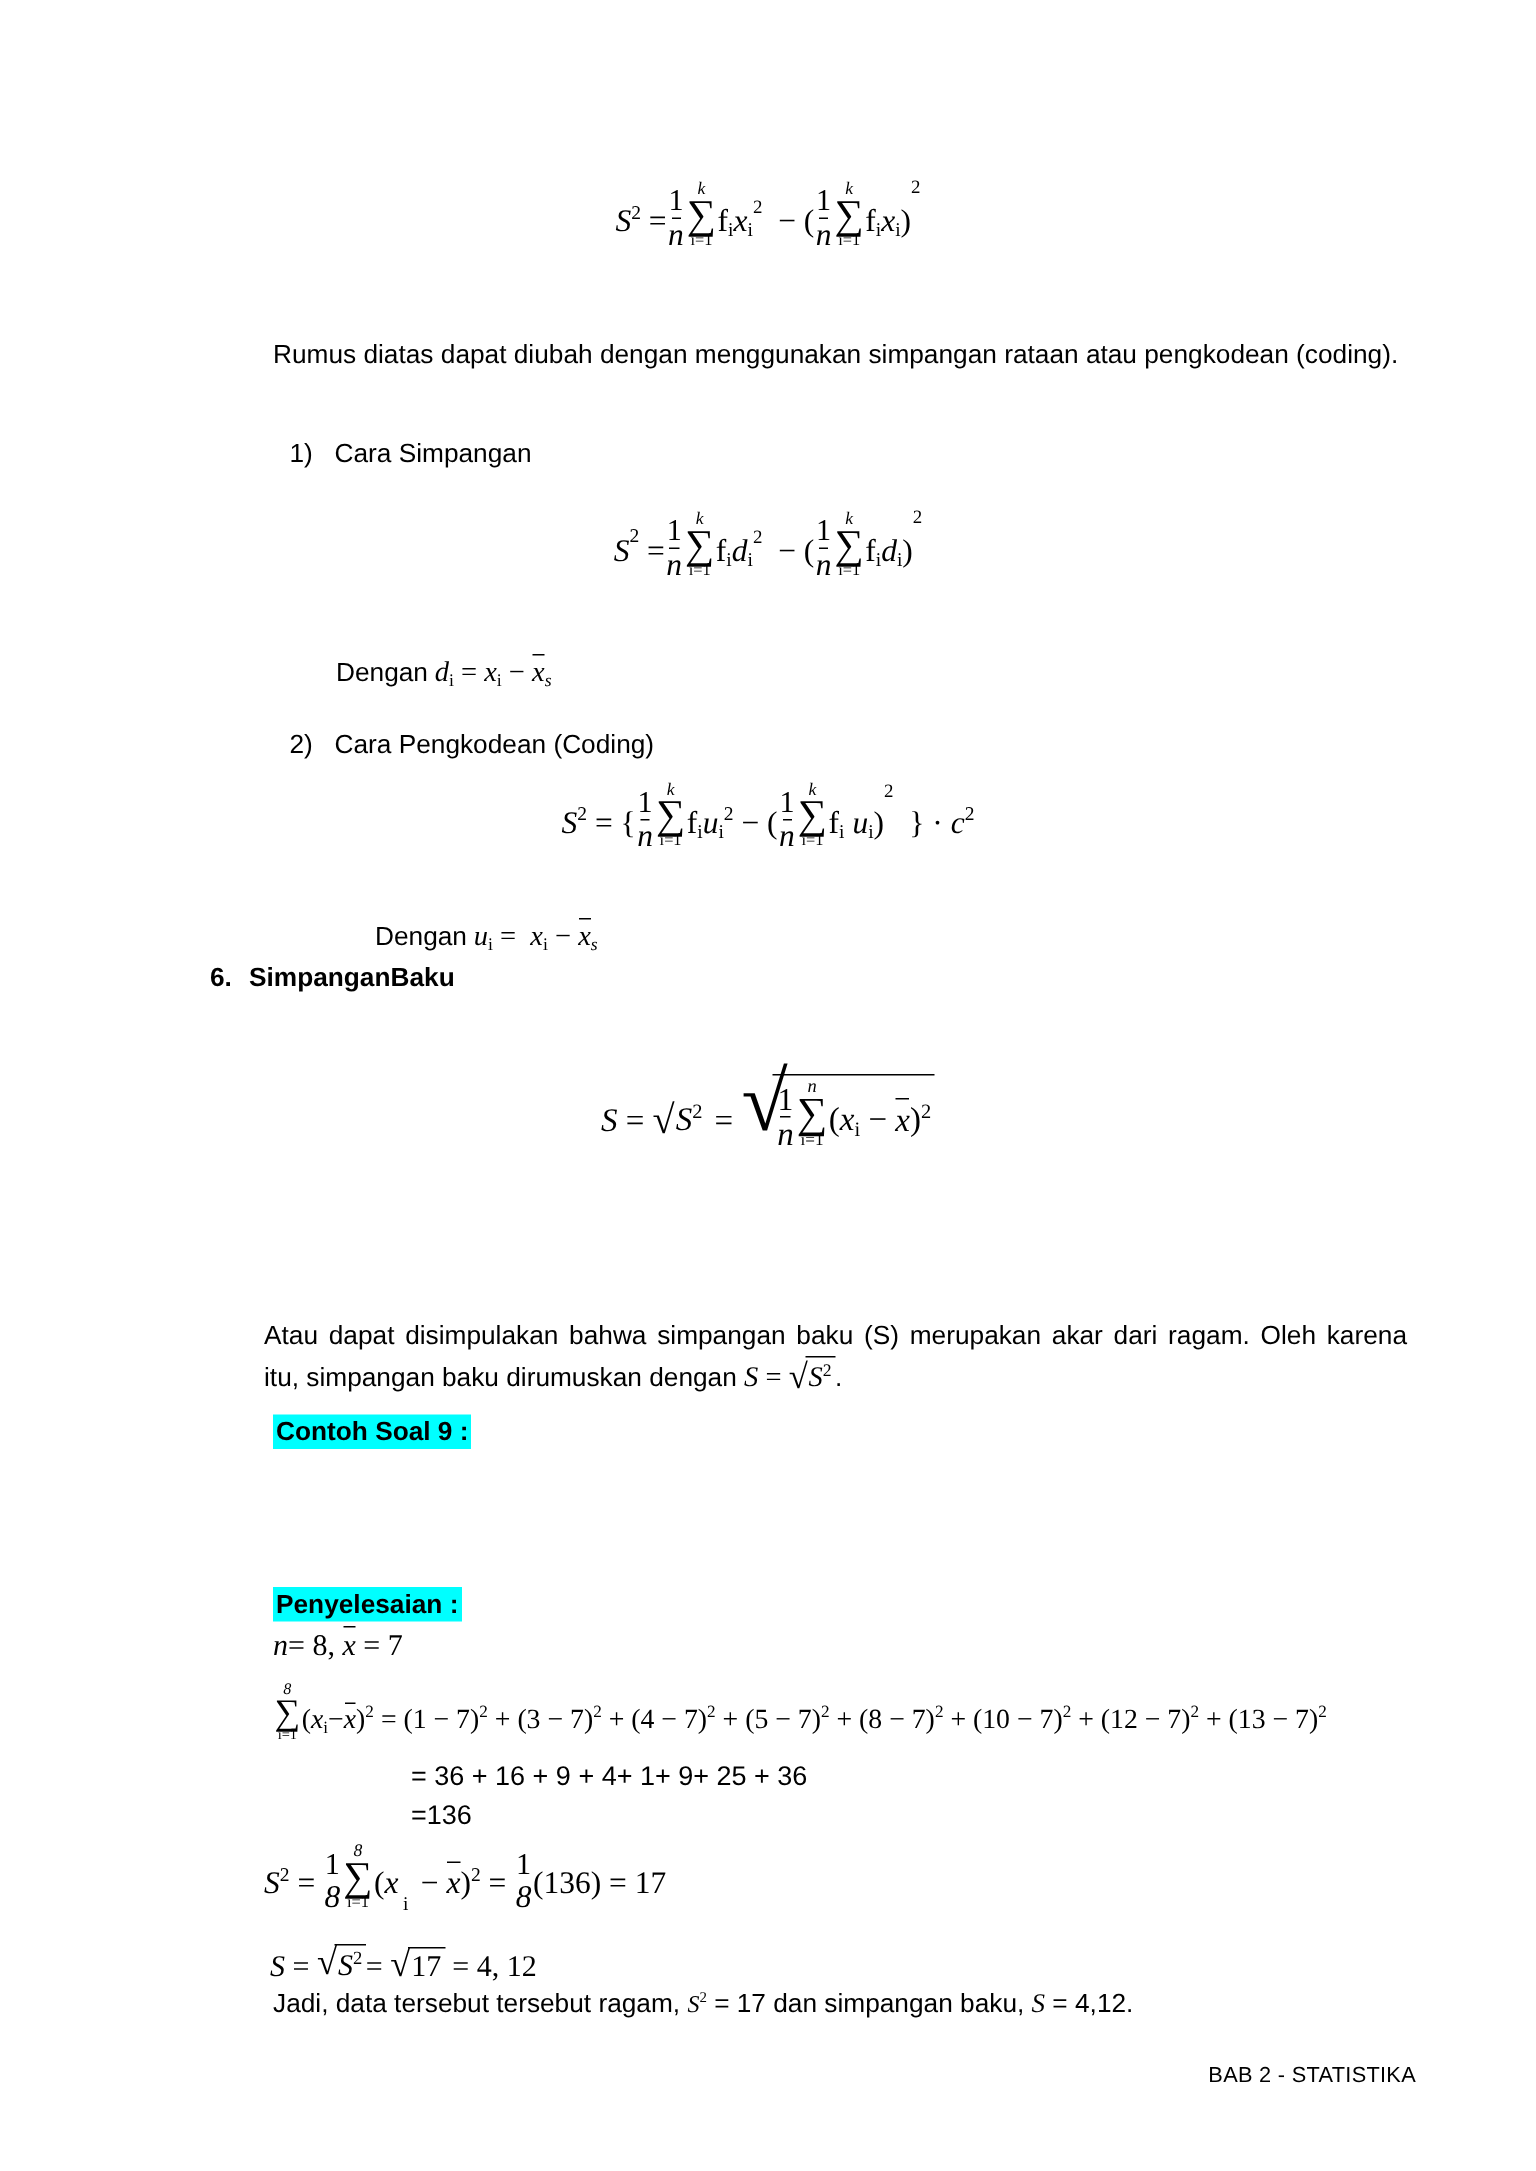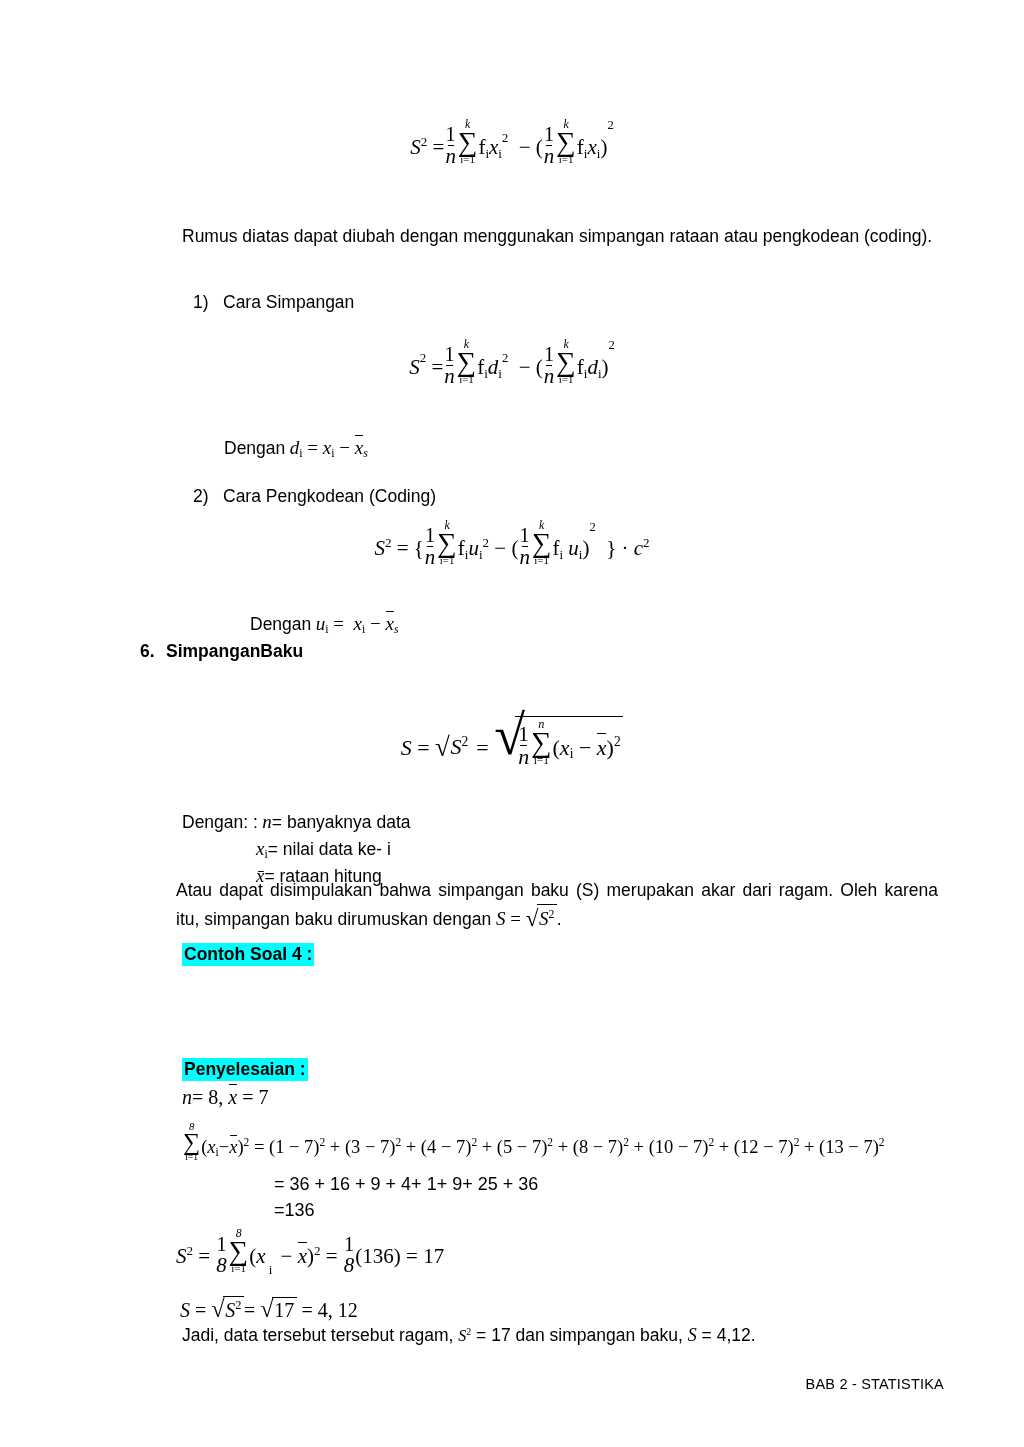--- a/index.html
+++ b/index.html
@@ -220,41 +220,27 @@
   <div style="position:absolute; left:0; top:715px; width:1024px;" class="fblock">
     <span class="math" style="font-size:22px;">
       <span>S</span>
       <span class="mathup">=</span>
       <span class="sqrt"><span class="rad">√</span><span class="body" style="border-top:none;"><span>S</span><span class="sup">2</span></span></span>
       <span class="mathup">=</span>
       <span class="sqrt tall"><span class="rad">√</span><span class="body"><span class="frac"><span class="num">1</span><span class="bar"></span><span class="den">n</span></span><span class="sigma"><span class="top">n</span><span class="glyph mathup">∑</span><span class="bot">i=1</span></span><span class="mathup">(</span><span>x</span><span class="sub">i</span> <span class="mathup">−</span> <span class="ovr">x</span><span class="mathup">)</span><span class="sup">2</span></span></span>
     </span>
   </div>
 
-  <div style="position:absolute; left:182px; top:810px;">
-    <div>
-      <div>
-        <span class="para left">Dengan: :</span>
-        <span class="math" style="font-size:19px;">n</span><span class="para left">= banyaknya data</span>
-      </div>
-      <div style="margin-left:74px; margin-top:2px;">
-        <span class="math" style="font-size:19px;"><span>x</span><span class="sub">i</span></span><span class="para left">= nilai data ke- i</span>
-      </div>
-      <div style="margin-left:74px; margin-top:2px;">
-        <span class="math" style="font-size:19px;">x̄</span><span class="para left">= rataan hitung</span>
-      </div>
-    </div>
-  </div>
 
   <div style="position:absolute; left:176px; top:878px; width:762px;">
     <p class="para"><span>Atau dapat disimpulakan bahwa simpangan baku (S) merupakan akar dari ragam. Oleh karena itu, simpangan baku dirumuskan dengan </span><span class="math" style="font-size:19px;"><span>S</span> <span class="mathup">=</span> <span class="sqrt"><span class="rad">√</span><span class="body"><span>S</span><span class="sup">2</span></span></span></span><span>.</span></p>
   </div>
 
   <div style="position:absolute; left:182px; top:944px;">
-    <span class="hl">Contoh Soal 4 :</span>
+    <span class="hl">Contoh Soal 9 :</span>
   </div>
 
 
   <div style="position:absolute; left:182px; top:1059px;">
     <span class="hl">Penyelesaian :</span>
   </div>
 
   <div style="position:absolute; left:182px; top:1086px;">
     <span class="math" style="font-size:20px;">
       <span>n</span><span class="mathup">= 8,</span>

